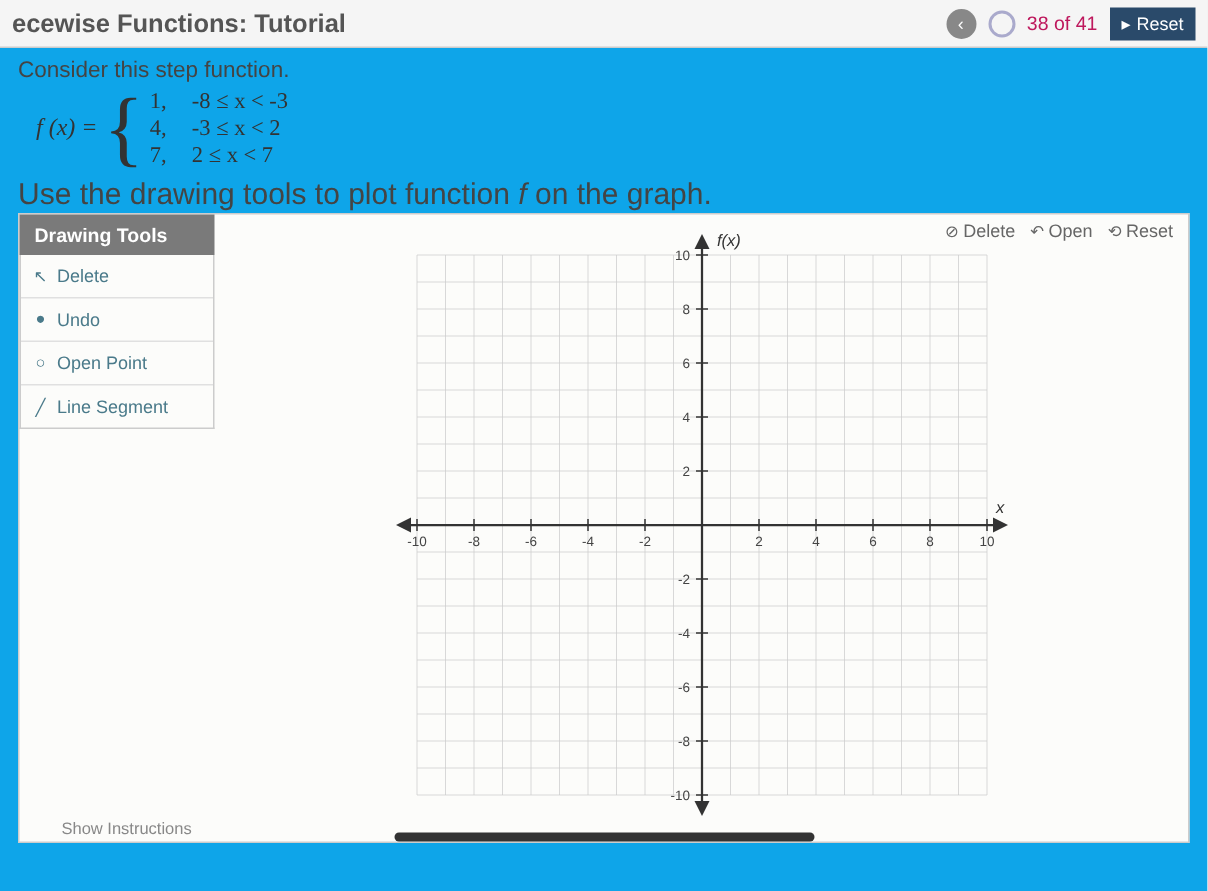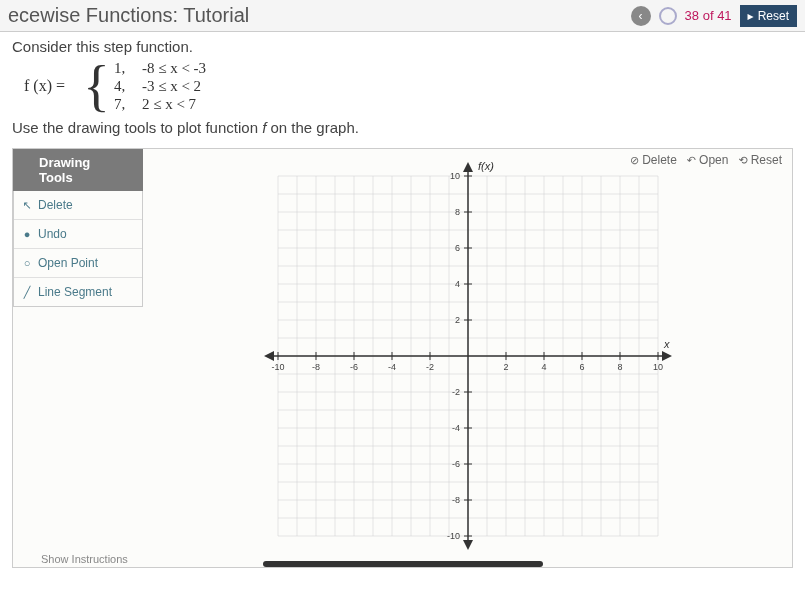--- a/index.html
+++ b/index.html
@@ -13,23 +13,24 @@
 }
 .top-bar {
   background: #f5f5f5;
   border-bottom: 1px solid #ccc;
   height: 32px;
   display: flex;
   align-items: center;
   padding: 0 8px;
 }
 .page-title {
-  font-size: 20px;
+  font-size: 17px;
   color: #555;
   flex: 1;
+  font-weight: bold;
 }
 .top-controls {
   display: flex;
   align-items: center;
   gap: 8px;
 }
 .nav-back {
   width: 20px; height: 20px;
   background: #888;
   border-radius: 50%;
@@ -54,69 +55,69 @@
   color: white;
   font-size: 12px;
   padding: 4px 8px;
   display: flex;
   align-items: center;
   gap: 4px;
   cursor: pointer;
 }
 .content {
   padding: 6px 12px 0 12px;
-  background: #ffffff;
+  background: #0ea5e9;
   height: 562px;
   position: relative;
 }
 .prompt {
   font-size: 15px;
   color: #444;
   margin-bottom: 4px;
 }
 .piecewise {
   font-family: 'Times New Roman', serif;
   font-size: 16px;
   color: #333;
   display: flex;
   align-items: center;
   margin: 2px 0 6px 12px;
 }
-.fx-eq { margin-right: 18px; }
+.fx-eq { font-style: italic; margin-right: 4px; }
 .brace {
   font-size: 56px;
   line-height: 52px;
   font-weight: 100;
   margin-right: 4px;
 }
 .cases { display: flex; flex-direction: column; gap: 0; font-size: 15px; }
 .case-row { display: flex; gap: 10px; line-height: 18px; }
 .case-val { width: 18px; }
 .instruction {
-  font-size: 15px;
+  font-size: 20px;
   color: #444;
-  margin-bottom: 12px;
+  margin-bottom: 0;
 }
 .work-area {
   border: 1px solid #ccc;
   background: #fcfcfa;
   height: 420px;
   position: relative;
   display: flex;
 }
 .tools-panel {
   width: 130px;
   flex-shrink: 0;
 }
 .tools-header {
   background: #7a7a7a;
   color: white;
   font-size: 13px;
   font-weight: bold;
-  padding: 6px 26px;
+  padding: 6px 10px;
 }
 .tools-list {
   border: 1px solid #ccc;
   border-top: none;
 }
 .tool-item {
   padding: 7px 8px;
   font-size: 12px;
   color: #4a7a8a;
   border-bottom: 1px solid #e0e0e0;

